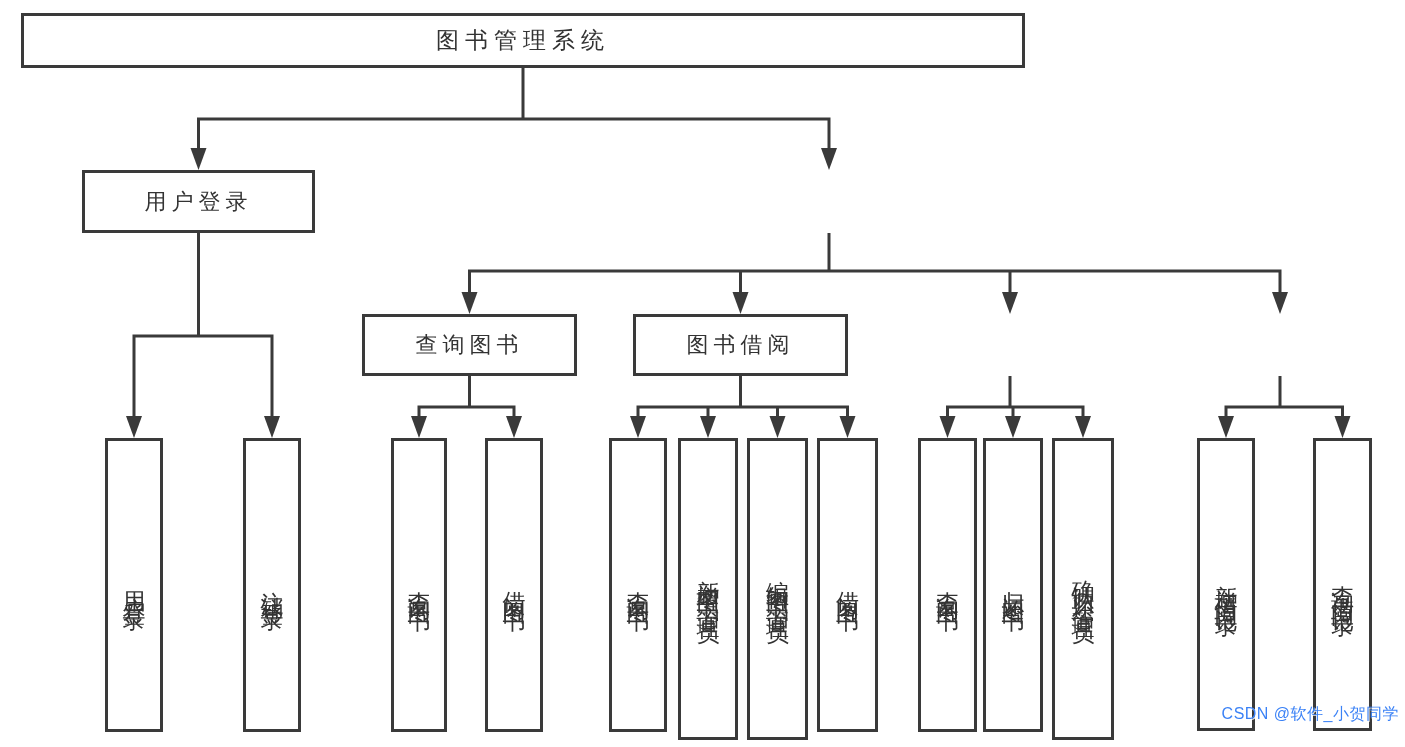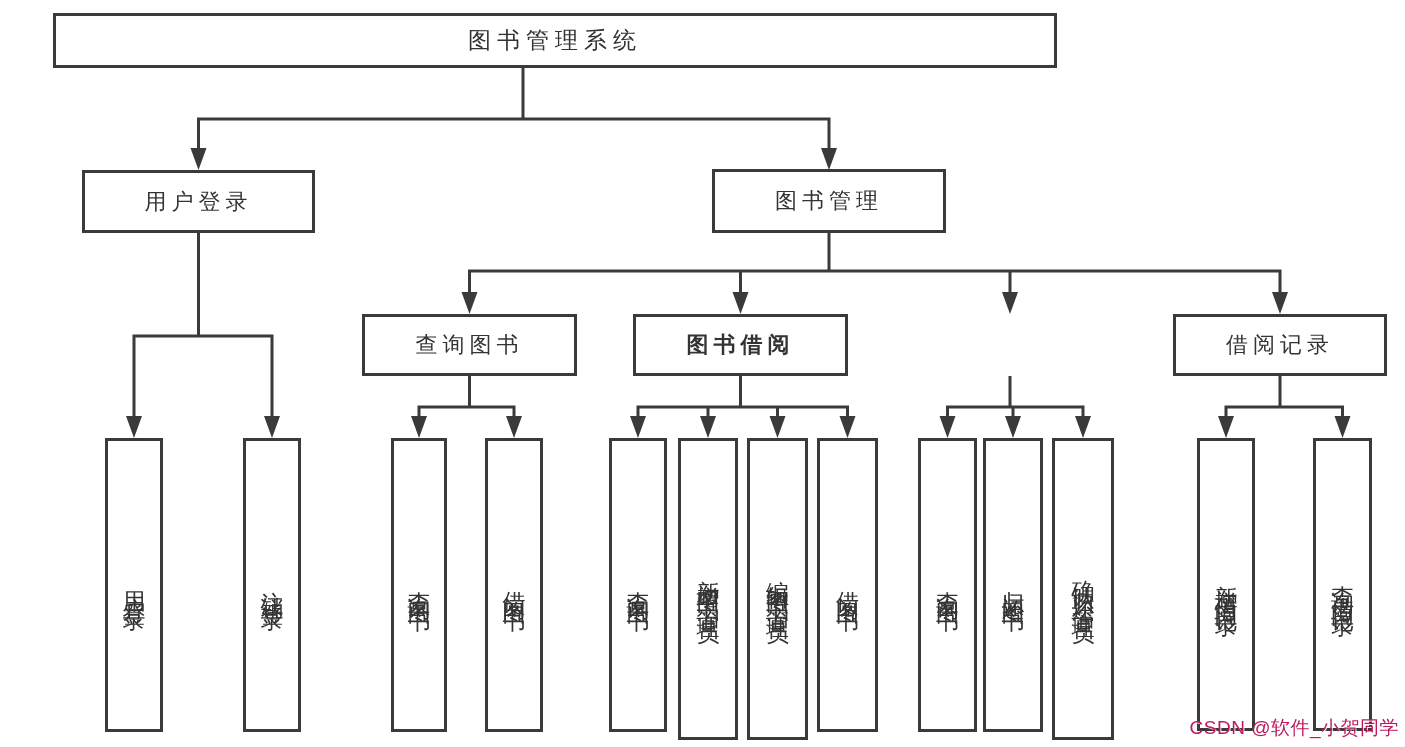--- a/index.html
+++ b/index.html
@@ -45,23 +45,23 @@
     writing-mode: vertical-rl;
     text-orientation: mixed;
     font-size: 23px;
     letter-spacing: 6px;
     line-height: 1;
     white-space: nowrap;
   }
   .watermark {
     position: absolute;
     right: 6px;
-    bottom: 6px;
-    font-size: 19px;
-    color: #be185d;
+    bottom: 22px;
+    font-size: 16px;
+    color: #3b82f6;
     letter-spacing: 0.5px;
     text-shadow: 1px 1px 0 rgba(255,255,255,0.85);
     white-space: nowrap;
     z-index: 5;
   }
 </style>
 </head>
 <body>
 
 <div class="canvas">
@@ -103,39 +103,33 @@
       <polygon points="769.5,416 785.5,416 777.5,438"></polygon>
       <polygon points="839.5,416 855.5,416 847.5,438"></polygon>
       <polygon points="939.5,416 955.5,416 947.5,438"></polygon>
       <polygon points="1005,416 1021,416 1013,438"></polygon>
       <polygon points="1075,416 1091,416 1083,438"></polygon>
       <polygon points="1218,416 1234,416 1226,438"></polygon>
       <polygon points="1334.5,416 1350.5,416 1342.5,438"></polygon>
     </g>
   </svg>
 
-  <div class="box root" style="left:21px; top:13px; width:1004px; height:55px;margin-left:32px;">
+  <div class="box root" style="left:21px; top:13px; width:1004px; height:55px;">
     <span class="hlabel">图书管理系统</span>
   </div>
 
   <div class="box" style="left:82px; top:170px; width:233px; height:63px;">
     <span class="hlabel">用户登录</span>
   </div>
-  <div class="box" style="left:712px; top:169px; width:234px; height:64px;">
-    <span class="hlabel">图书管理</span>
-  </div>
 
   <div class="box" style="left:362px; top:314px; width:215px; height:62px;">
     <span class="hlabel">查询图书</span>
   </div>
-  <div class="box" style="left:633px; top:314px; width:215px; height:62px;font-weight:bold;">
+  <div class="box" style="left:633px; top:314px; width:215px; height:62px;">
     <span class="hlabel">图书借阅</span>
-  </div>
-  <div class="box" style="left:1173px; top:314px; width:214px; height:62px;">
-    <span class="hlabel">借阅记录</span>
   </div>
 
   <div class="box leaf" style="left:105px; top:438px; width:58px; height:294px;">
     <span class="vlabel">用户登录</span>
   </div>
   <div class="box leaf" style="left:243px; top:438px; width:58px; height:294px;">
     <span class="vlabel">注销登录</span>
   </div>
 
   <div class="box leaf" style="left:391px; top:438px; width:56px; height:294px;">

